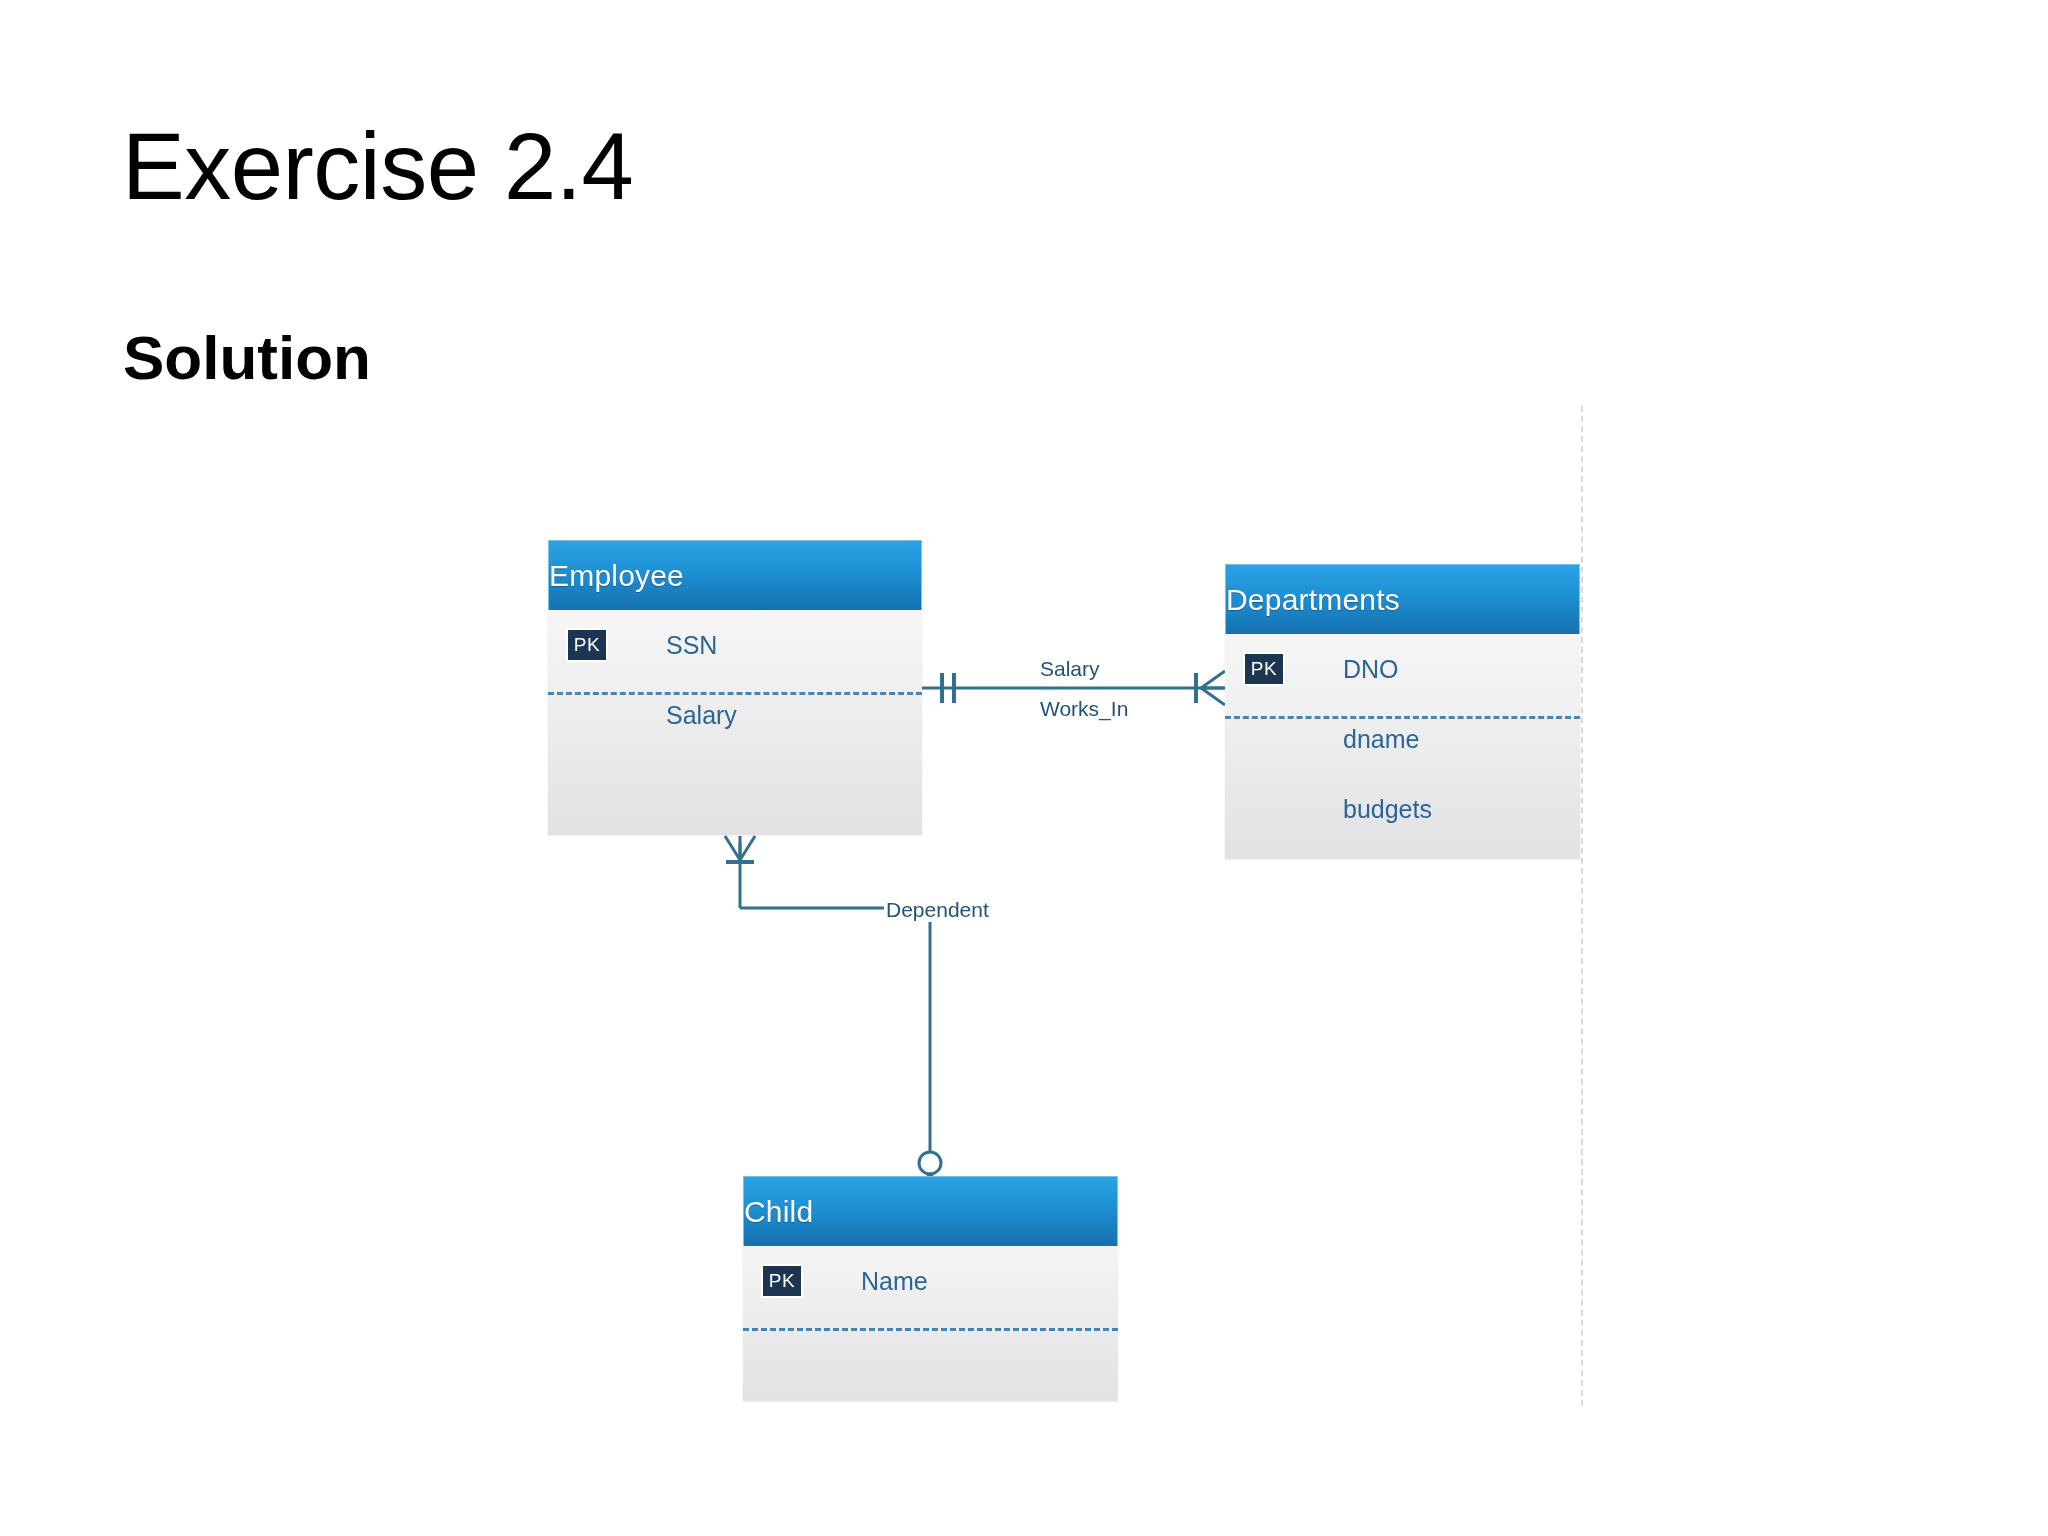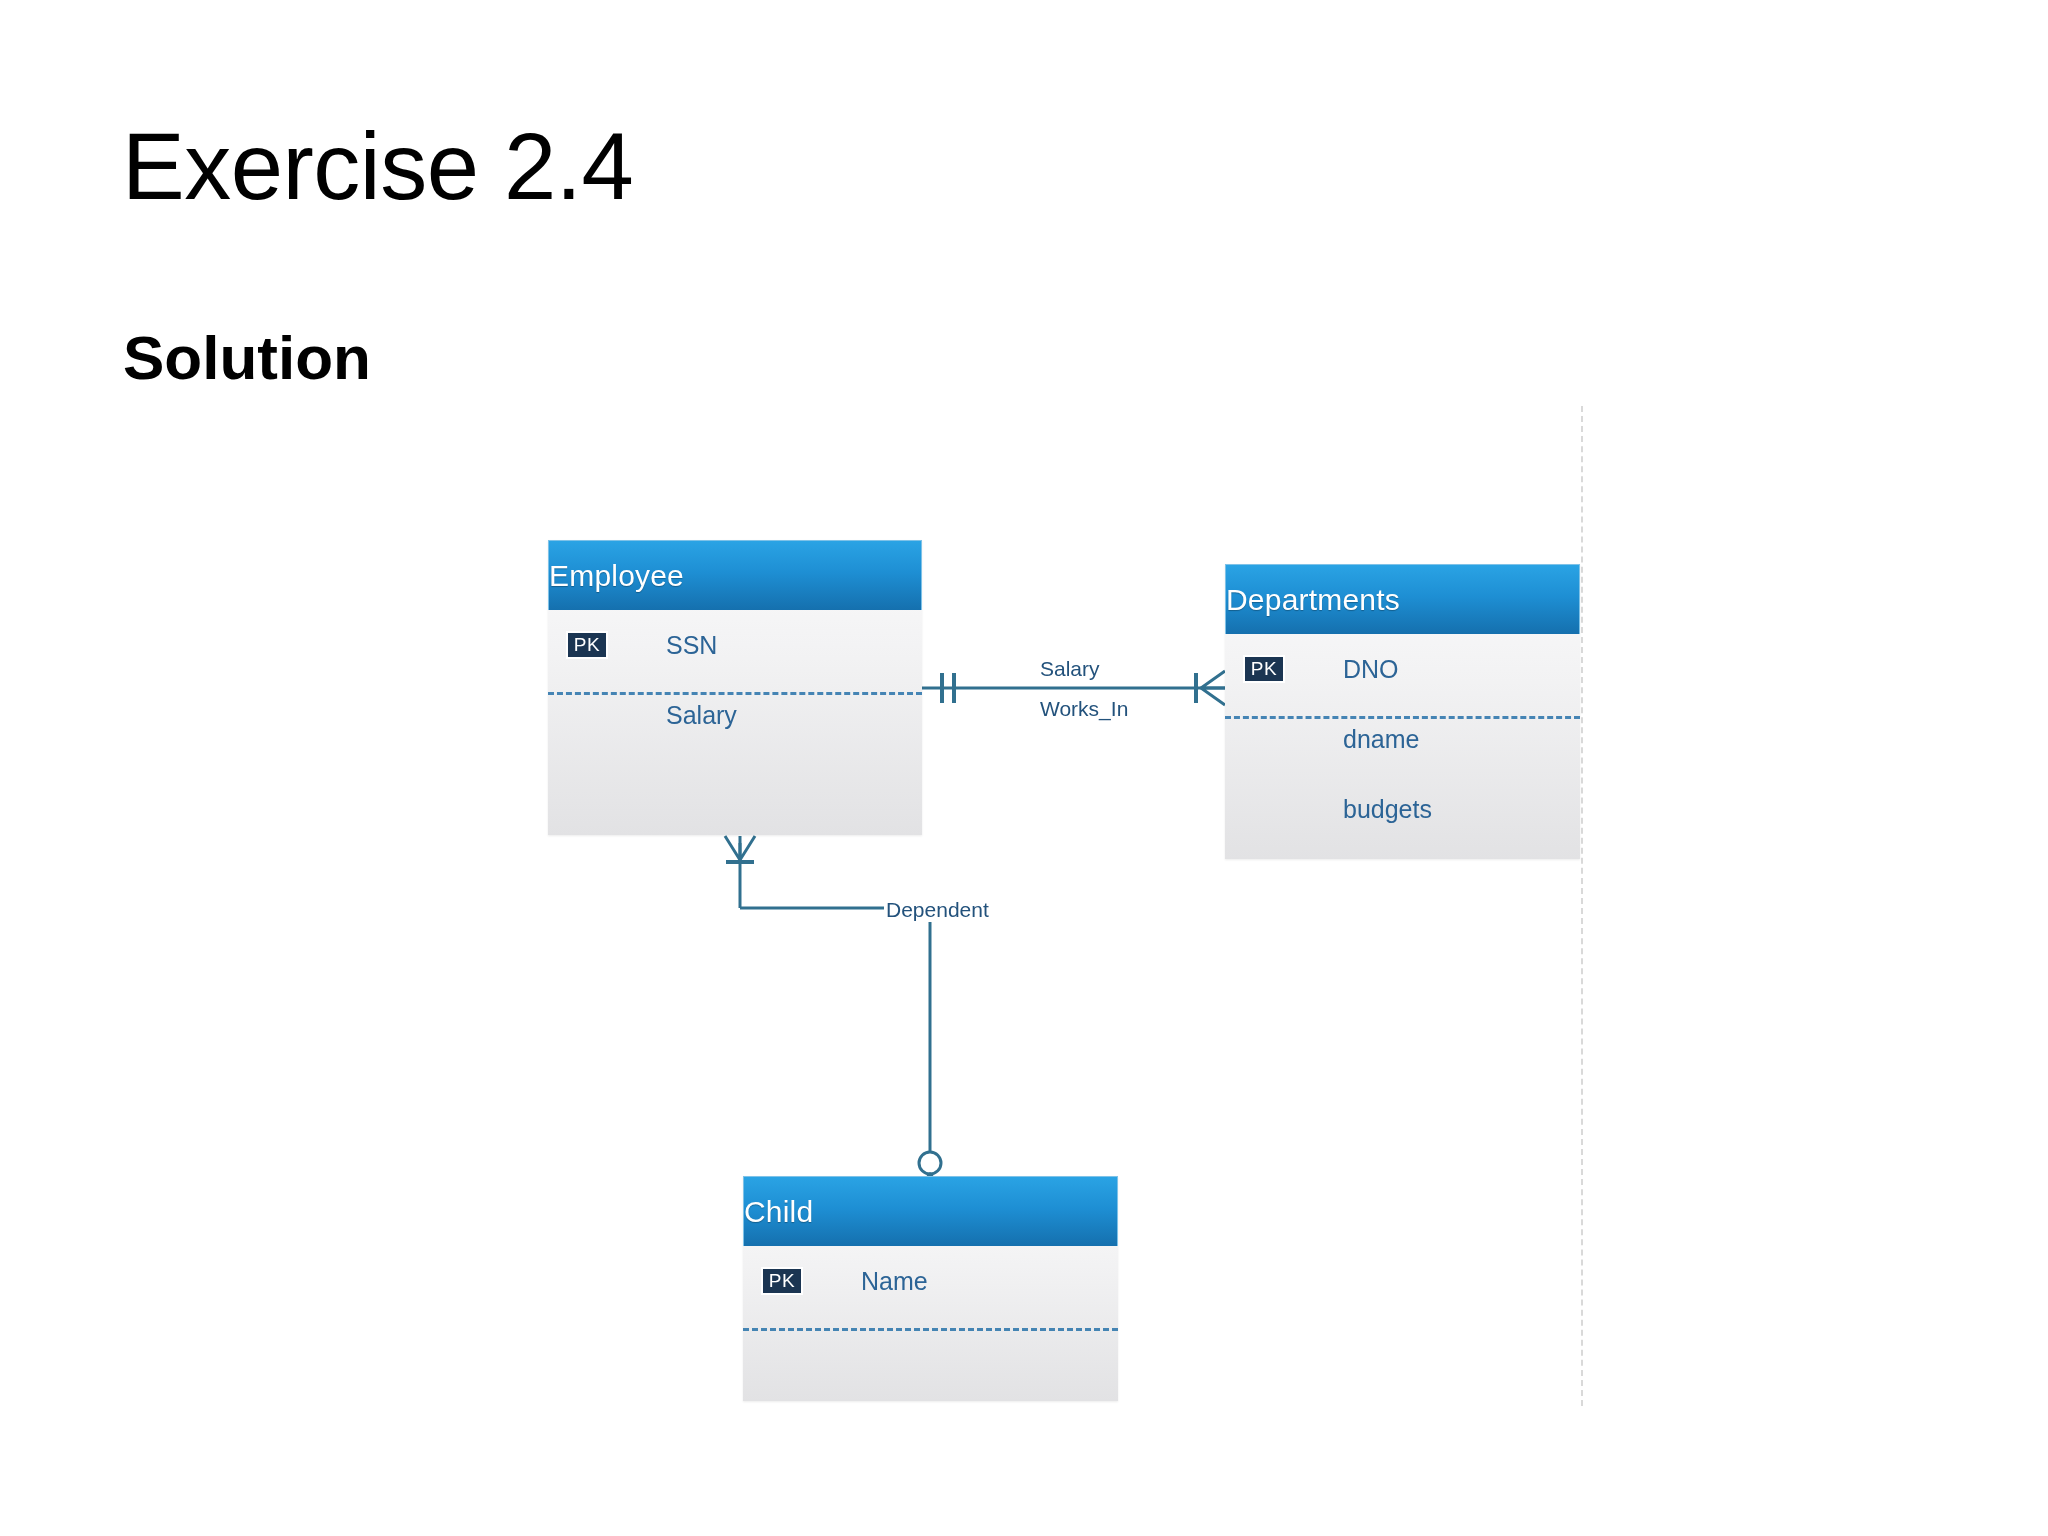--- a/index.html
+++ b/index.html
@@ -90,21 +90,21 @@
     height: 70px;
     display: flex;
     align-items: center;
   }
   .pk-badge {
     position: absolute;
     left: 20px;
     top: 50%;
     transform: translateY(-50%);
     width: 38px;
-    height: 24px;
+    height: 30px;
     background: #1b3552;
     color: #ffffff;
     font-size: 19px;
     font-weight: 400;
     display: flex;
     align-items: center;
     justify-content: center;
     letter-spacing: 0.5px;
     box-shadow: 0 0 0 2px #ffffff;
   }

